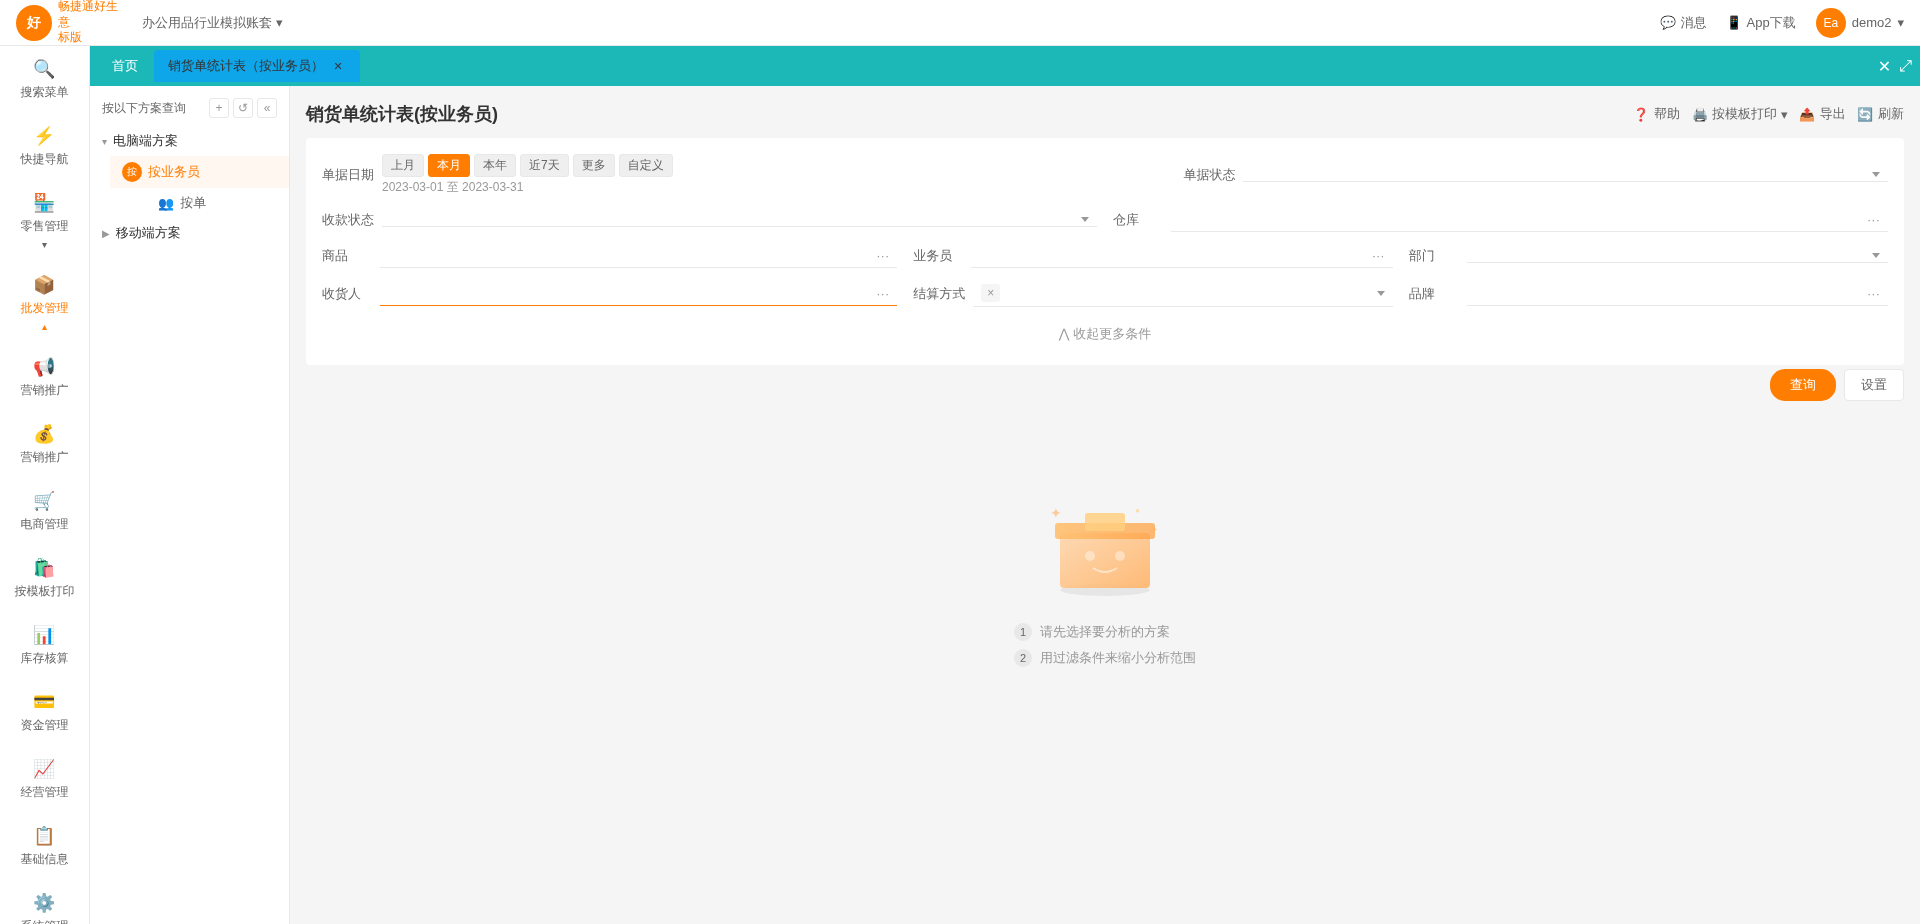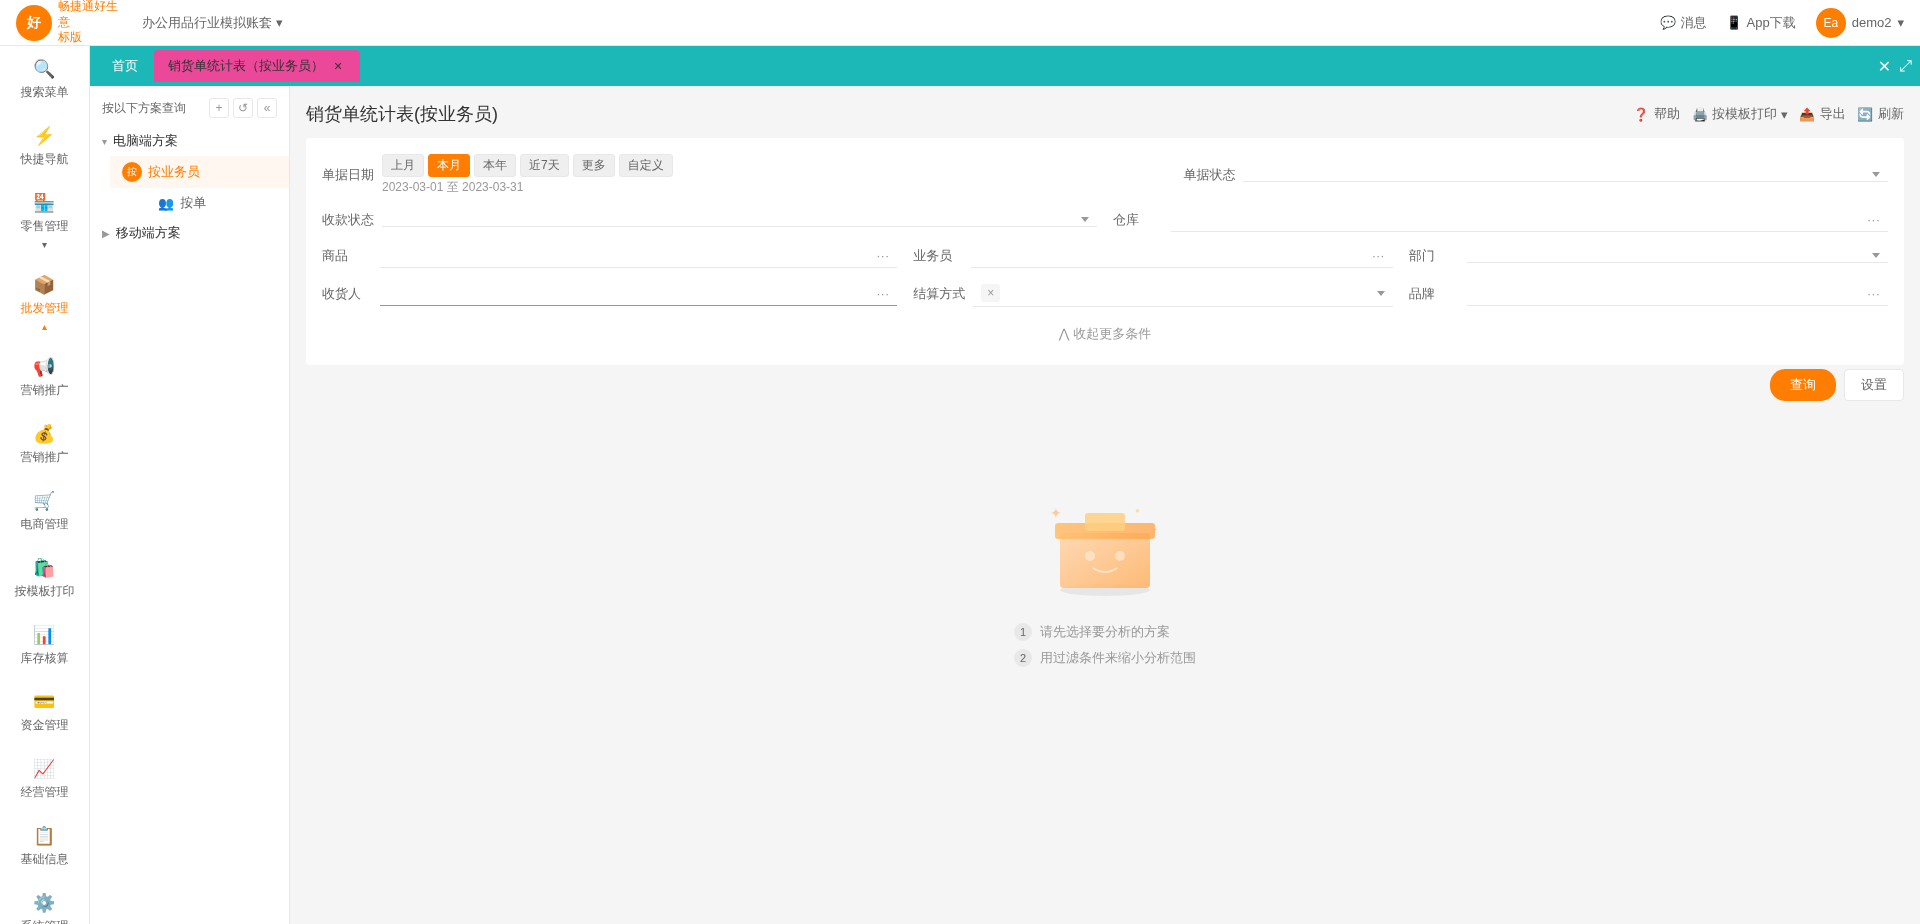--- a/index.html
+++ b/index.html
@@ -25,21 +25,21 @@
     .sidebar-item.active { color: #ff7d00; }
     .sidebar-icon { font-size: 18px; }
 
     
     .content-area { flex: 1; display: flex; flex-direction: column; overflow: hidden; }
 
     
     .tab-bar { background: #1cb8b8; display: flex; align-items: center; height: 40px; padding: 0 8px; gap: 2px; }
     .tab-item { display: flex; align-items: center; padding: 0 14px; height: 32px; border-radius: 4px 4px 0 0; cursor: pointer; font-size: 13px; gap: 6px; }
     .tab-item.home { color: #fff; background: transparent; }
-    .tab-item.active-tab { background: #ec4899; color: #333; }
+    .tab-item.active-tab { background: #0ea5e9; color: #333; }
     .tab-close { width: 16px; height: 16px; border-radius: 50%; display: flex; align-items: center; justify-content: center; font-size: 11px; cursor: pointer; }
     .tab-bar-actions { margin-left: auto; display: flex; gap: 8px; }
     .tab-bar-action { color: #fff; cursor: pointer; font-size: 16px; }
 
     
     .page-content { flex: 1; display: flex; overflow: hidden; background: #f5f5f5; }
 
     
     .left-panel { width: 200px; background: #fff; border-right: 1px solid #e8e8e8; padding: 12px 0; }
     .panel-header { display: flex; align-items: center; justify-content: space-between; padding: 0 12px 8px; }
@@ -50,21 +50,21 @@
     .tree-sub { padding-left: 20px; }
     .tree-sub-item { padding: 6px 12px; display: flex; align-items: center; gap: 6px; cursor: pointer; font-size: 13px; }
     .tree-sub-item.active { color: #ff7d00; background: #fff7f0; }
     .tree-badge { width: 20px; height: 20px; background: #ff7d00; border-radius: 50%; display: flex; align-items: center; justify-content: center; color: #fff; font-size: 10px; }
     .tree-sub2 { padding-left: 36px; }
     .tree-sub2-item { padding: 6px 12px; display: flex; align-items: center; gap: 6px; cursor: pointer; font-size: 13px; color: #666; }
 
     
     .right-panel { flex: 1; overflow-y: auto; padding: 16px; }
     .page-title-bar { display: flex; align-items: center; justify-content: space-between; margin-bottom: 12px; }
-    .page-title { font-size: 18px; font-weight: normal; color: #333; }
+    .page-title { font-size: 18px; font-weight: bold; color: #333; }
     .page-toolbar { display: flex; align-items: center; gap: 12px; }
     .toolbar-btn { display: flex; align-items: center; gap: 4px; color: #666; cursor: pointer; font-size: 13px; }
     .toolbar-btn-primary { background: #ff7d00; color: #fff; border: none; padding: 6px 20px; border-radius: 15px; cursor: pointer; font-size: 13px; }
     .toolbar-btn-secondary { background: #fff; color: #666; border: 1px solid #e8e8e8; padding: 6px 16px; border-radius: 4px; cursor: pointer; font-size: 13px; }
 
     
     .filter-area { background: #fff; border-radius: 4px; padding: 16px; margin-bottom: 12px; }
     .filter-row { display: flex; align-items: center; gap: 16px; margin-bottom: 12px; }
     .filter-row:last-child { margin-bottom: 0; }
     .filter-item { display: flex; align-items: center; gap: 8px; flex: 1; }

